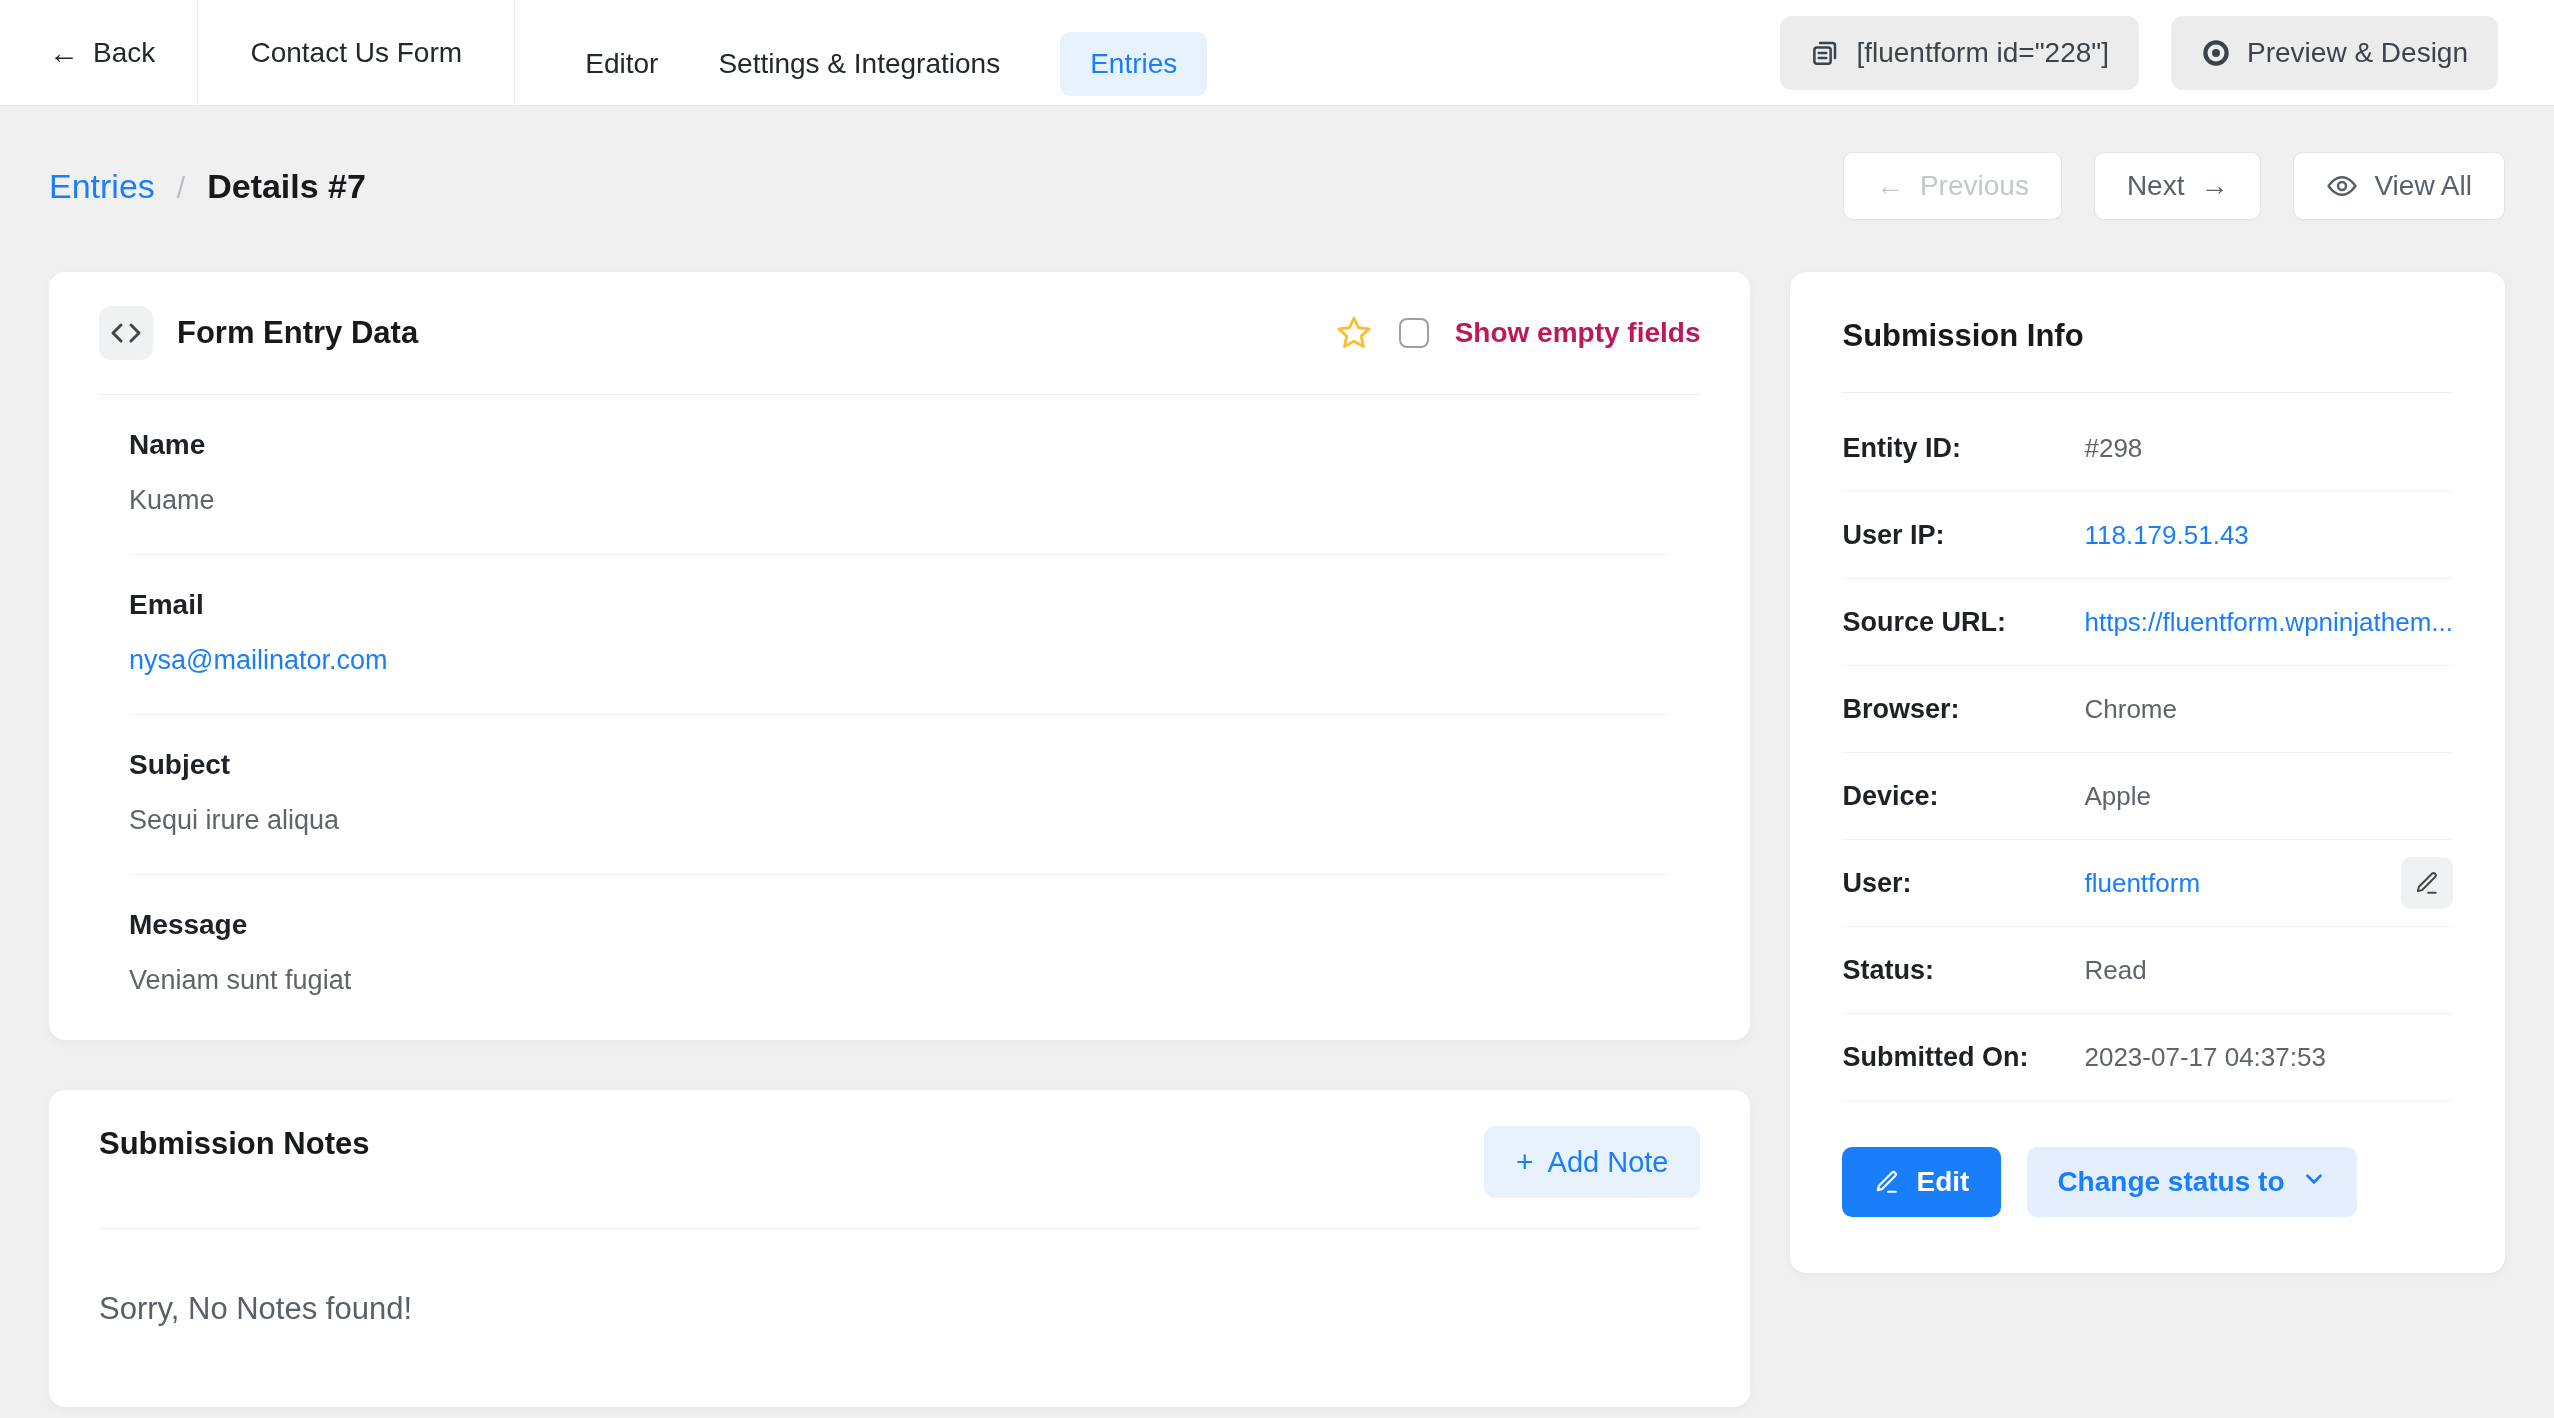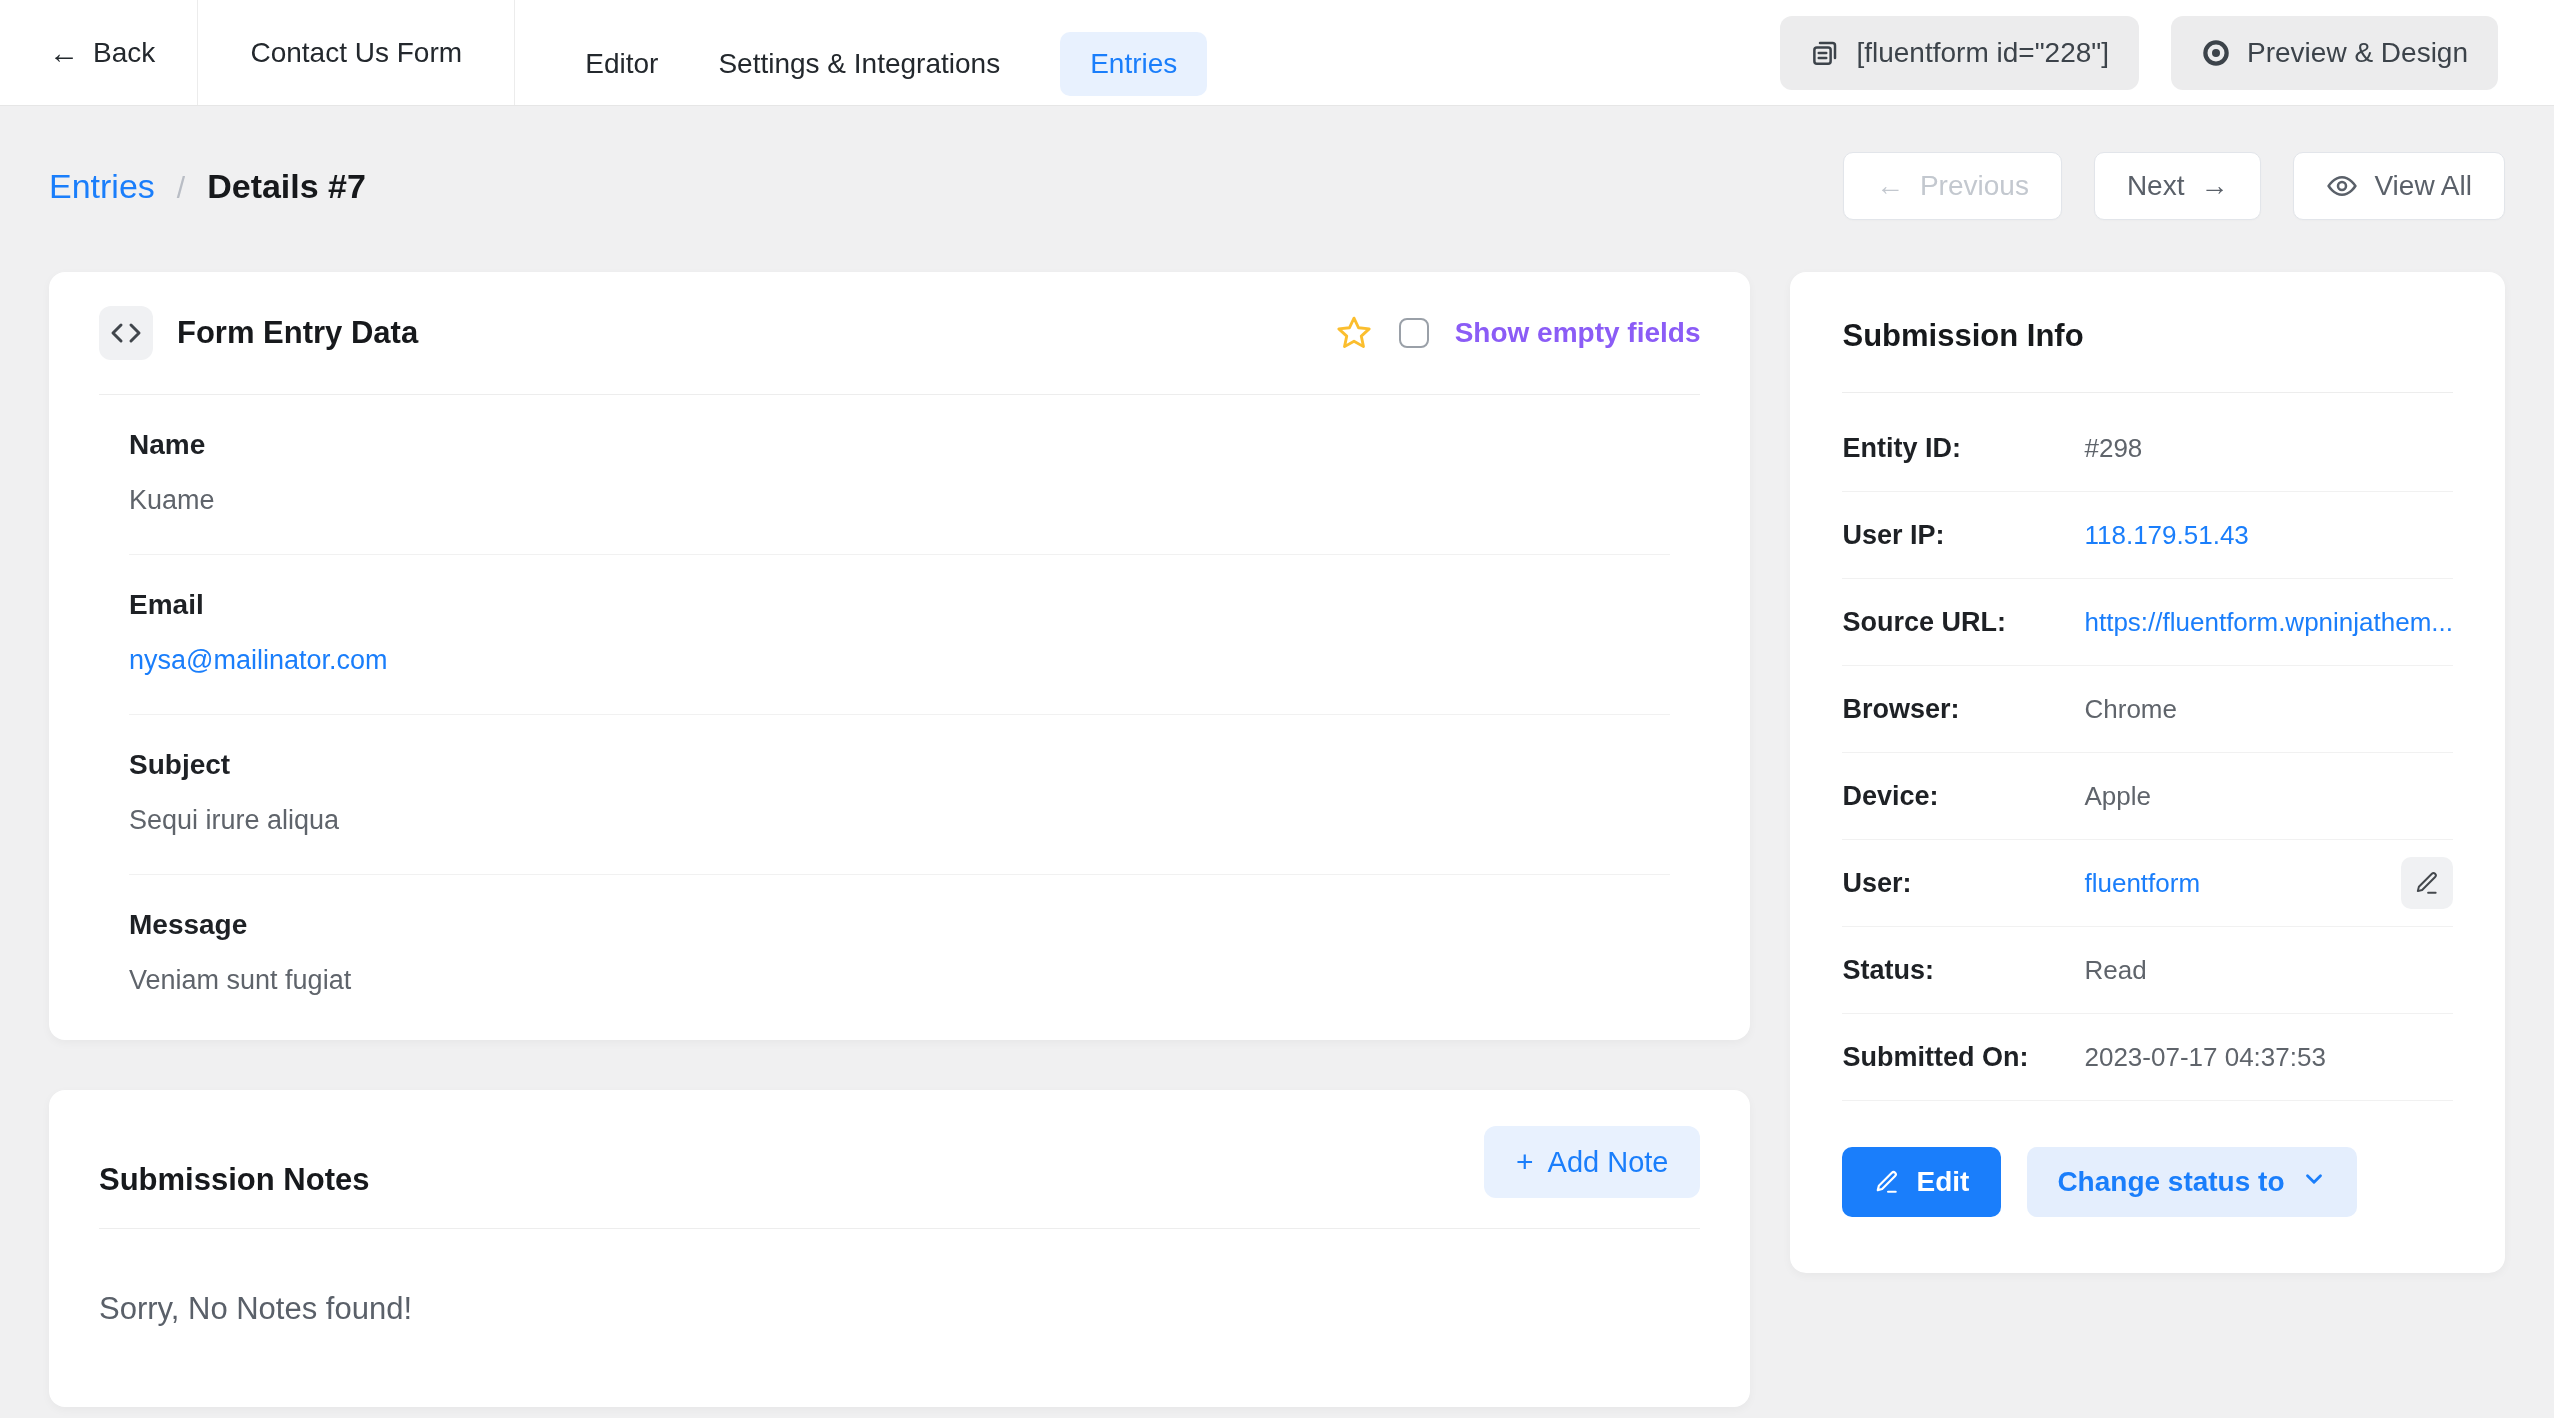--- a/index.html
+++ b/index.html
@@ -69,31 +69,31 @@
     width: 54px; height: 54px; background: #f0f1f3; border-radius: 12px;
     display: flex; align-items: center; justify-content: center; margin-right: 24px;
   }
   .card-title { font-size: 31px; font-weight: 700; color: #17191c; }
   .entry-head-right { margin-left: auto; display: flex; align-items: center; gap: 26px; }
   .star-icon { cursor: pointer; }
   .checkbox {
     width: 30px; height: 30px; border: 2px solid #9aa0a8; border-radius: 8px;
     background: #fff; cursor: pointer;
   }
-  .show-empty-label { font-size: 28px; color: #8b5cf6; font-weight: 600; text-align: right; }
+  .show-empty-label { font-size: 28px; color: #be185d; font-weight: 600; text-align: right; }
   .divider { height: 1px; background: #ededed; margin: 0 50px; }
   .fields { padding: 0 80px 6px; }
   .field { padding: 34px 0 38px; border-bottom: 1px solid #f1f1f1; }
   .field:last-child { border-bottom: none; }
   .field-label { font-size: 28px; font-weight: 700; color: #1e2125; margin-bottom: 24px; }
   .field-value { font-size: 27px; color: #5f646b; }
   .field-value.link { color: #1a7efb; cursor: pointer; }
 
   
-  .notes-head { display: flex; align-items: flex-end; padding: 36px 50px 30px; }
+  .notes-head { display: flex; align-items: flex-start; padding: 36px 50px 30px; }
   .add-note-btn {
     margin-left: auto; display: flex; align-items: center; gap: 14px;
     background: #e8f1fe; color: #1a7efb; border-radius: 12px;
     padding: 19px 32px; font-size: 29px; cursor: pointer;
   }
   .add-icon { font-size: 30px; }
   .notes-empty { padding: 62px 50px 80px; font-size: 31px; color: #5a6069; }
 
   
   .info-card { padding: 46px 52px 56px; }

